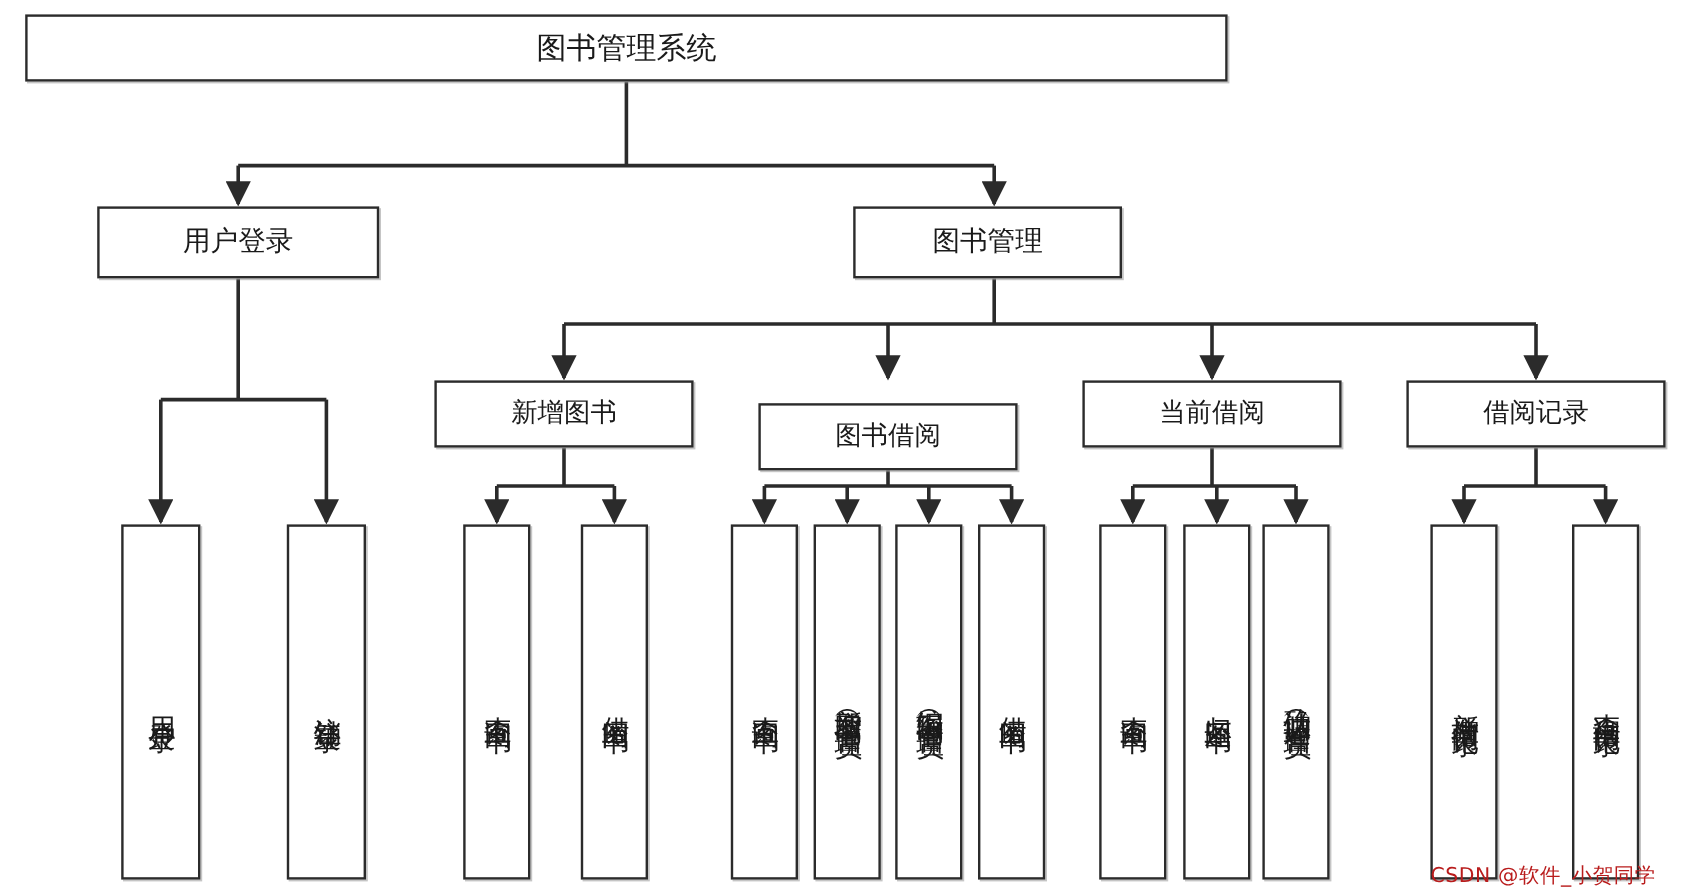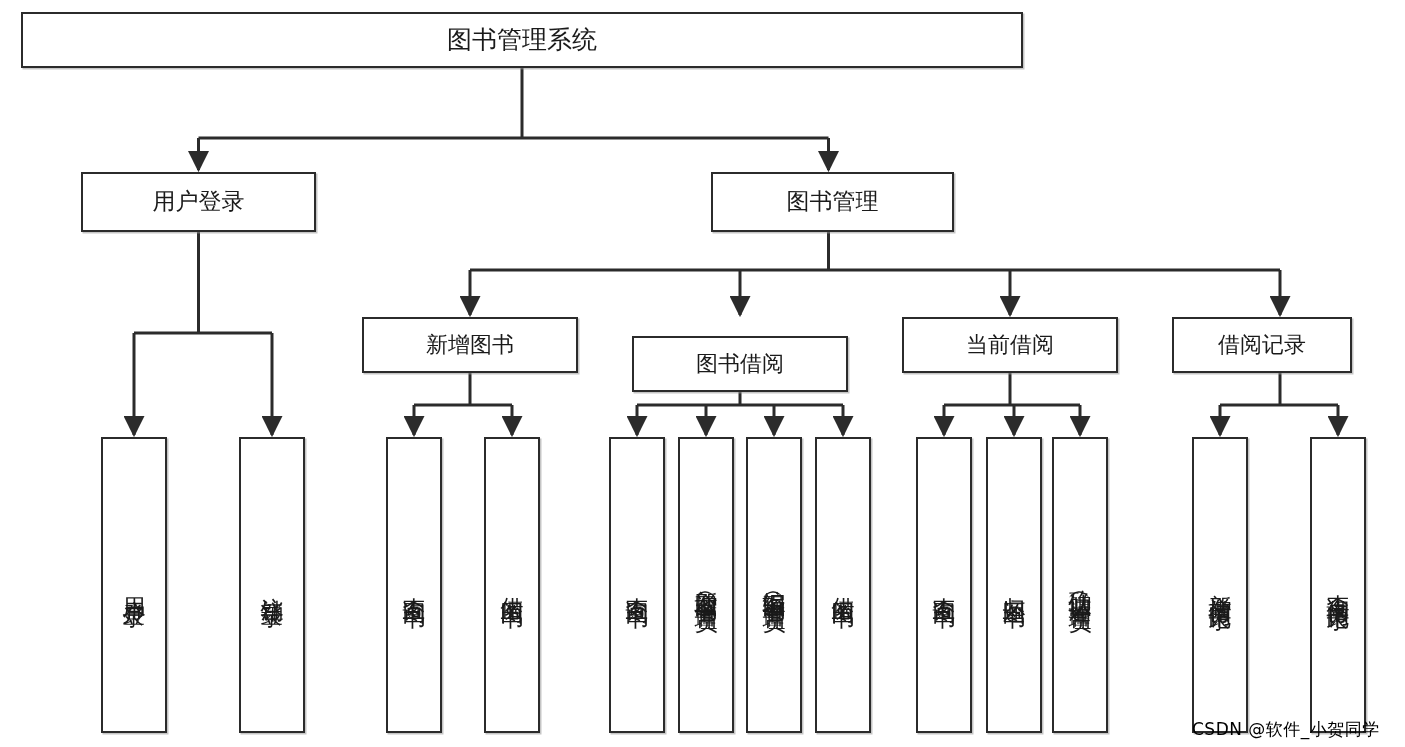--- a/index.html
+++ b/index.html
@@ -60,21 +60,21 @@
     writing-mode: vertical-rl;
     text-orientation: upright;
     font-size: 23px;
     letter-spacing: 3px;
     line-height: 1;
     max-height: 262px;
   }
   .watermark {
     position: absolute;
     font-size: 17px;
-    color: #000000;
+    color: #b91c1c;
     white-space: nowrap;
     letter-spacing: 0.5px;
     user-select: none;
   }
 </style>
 </head>
 <body>
 
 <div id="canvas">
 
@@ -121,33 +121,33 @@
       </g>
   </svg>
 
   <div id="nodes-layer">
       <div class="node root" style="left: 21px; top: 12px; width: 1002px; height: 56px;">
         <span class="label">图书管理系统</span>
       </div>
       <div class="node level2" style="left: 81px; top: 172px; width: 235px; height: 60px;">
         <span class="label">用户登录</span>
       </div>
-      <div class="node level2" style="left: 711px; top: 172px; width: 243px; height: 60px;">
+      <div class="node level2" style="left: 711px; top: 172px; width: 224px; height: 60px;">
         <span class="label">图书管理</span>
       </div>
       <div class="node level3" style="left: 362px; top: 317px; width: 216px; height: 56px;">
         <span class="label">新增图书</span>
       </div>
       <div class="node level3" style="left: 632px; top: 336px; width: 216px; height: 56px;">
         <span class="label">图书借阅</span>
       </div>
       <div class="node level3" style="left: 902px; top: 317px; width: 216px; height: 56px;">
         <span class="label">当前借阅</span>
       </div>
-      <div class="node level3" style="left: 1172px; top: 317px; width: 180px; height: 56px;">
+      <div class="node level3" style="left: 1172px; top: 317px; width: 216px; height: 56px;">
         <span class="label">借阅记录</span>
       </div>
       <div class="node leaf" style="left: 101px; top: 437px; width: 66px; height: 296px;">
         <span class="label">用户登录</span>
       </div>
       <div class="node leaf" style="left: 239px; top: 437px; width: 66px; height: 296px;">
         <span class="label">注销登录</span>
       </div>
       <div class="node leaf" style="left: 386px; top: 437px; width: 56px; height: 296px;">
         <span class="label">查询图书</span>

